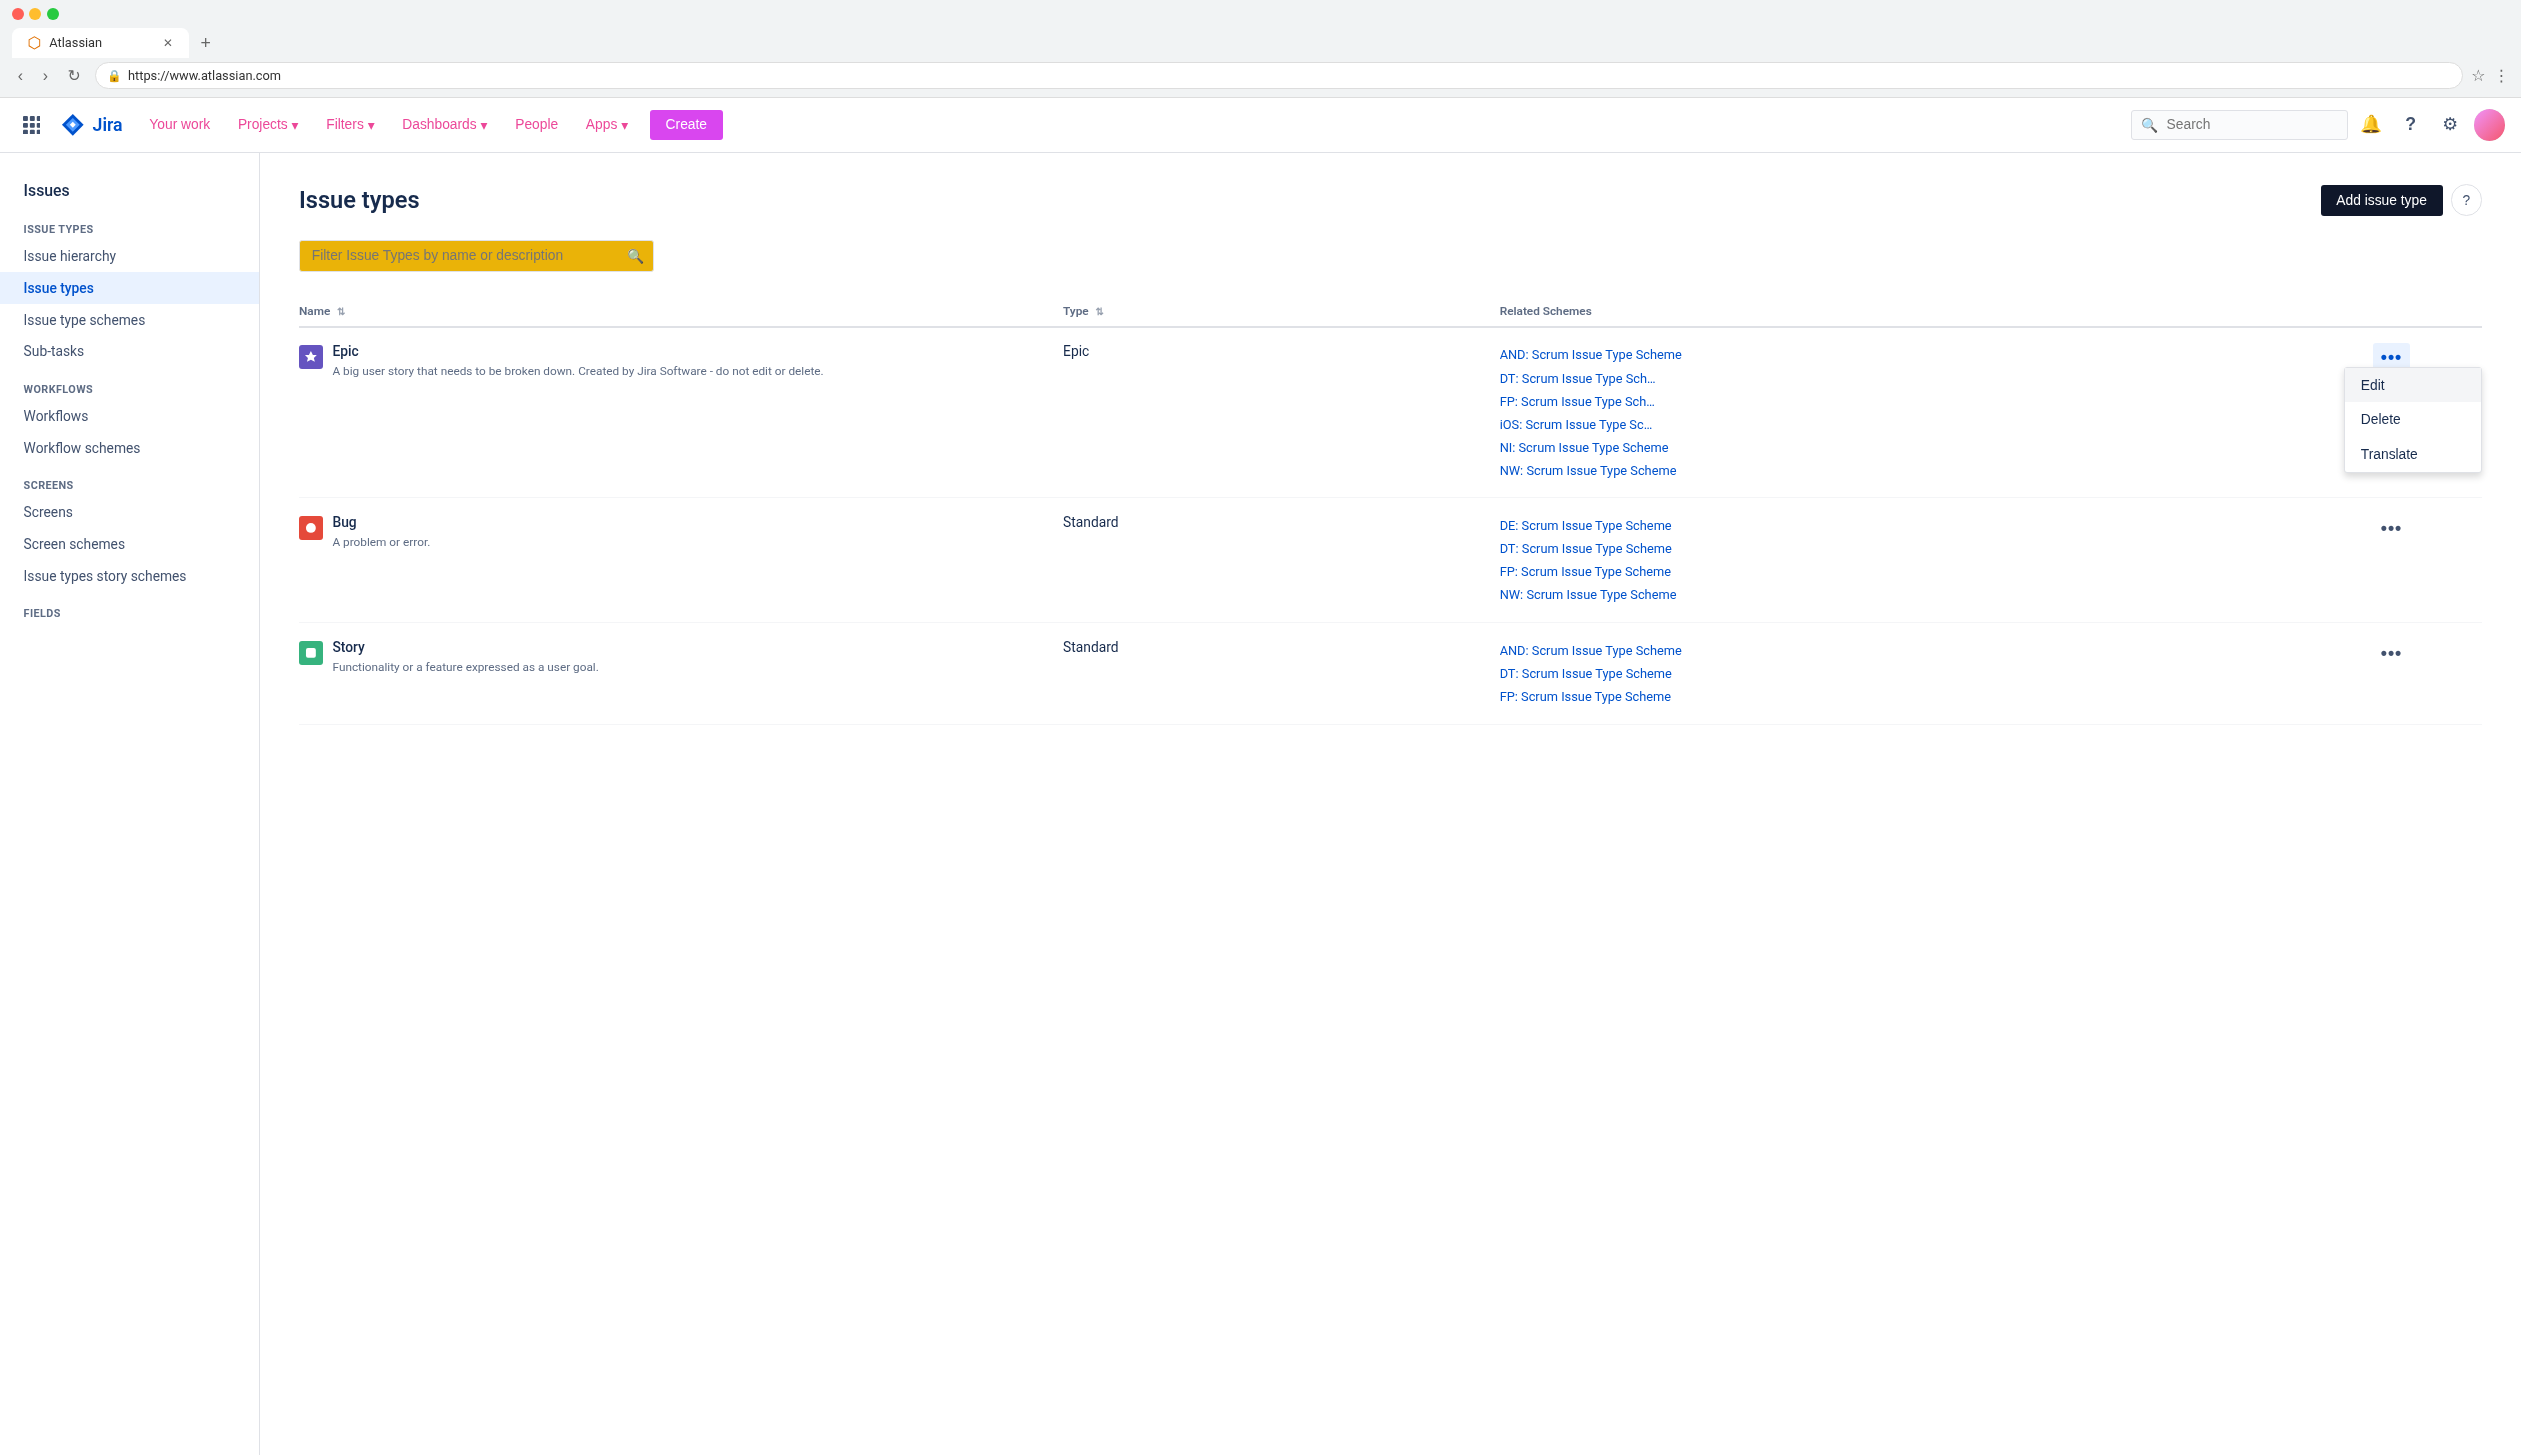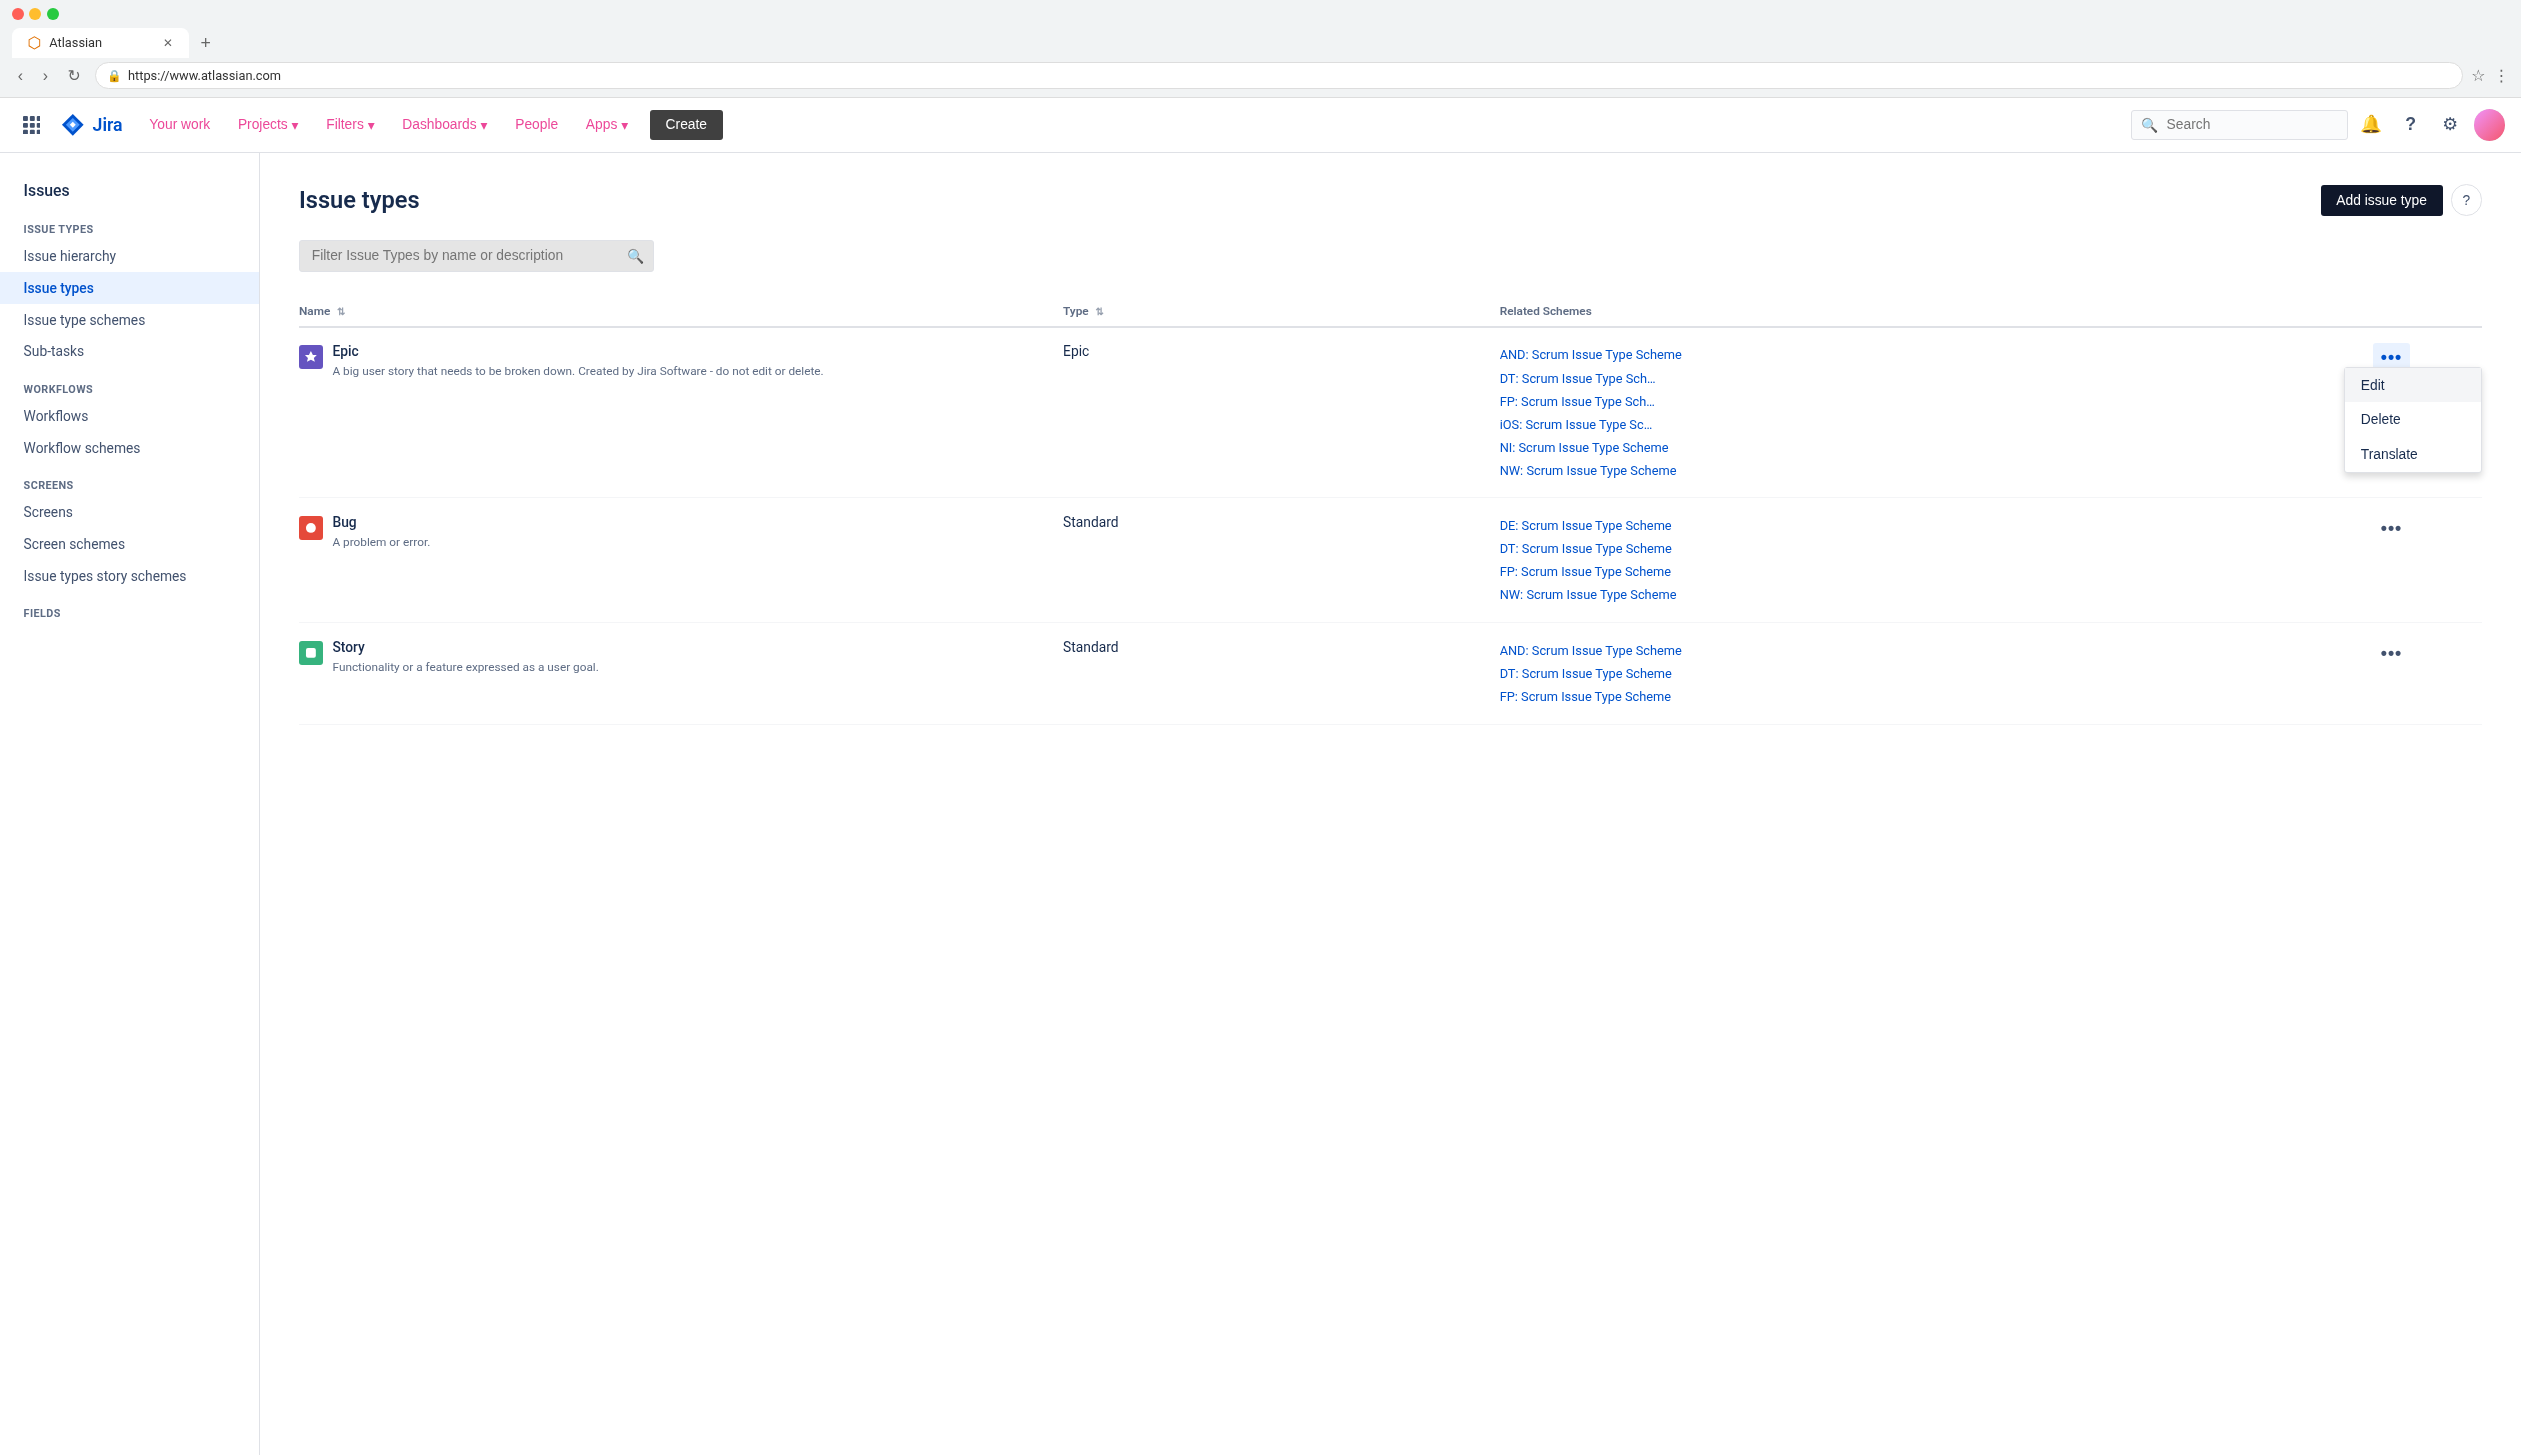--- a/index.html
+++ b/index.html
@@ -64,21 +64,21 @@
       align-items: center;
       padding: 0 15.8px;
       gap: 7.9px;
       position: relative;
       z-index: 10;
     }
     .grid-icon { color: #42526e; font-size: 17.7px; cursor: pointer; margin-right: 3.9px; }
     .jira-logo { display: flex; align-items: center; gap: 5.9px; text-decoration: none; margin-right: 9px; }
     .jira-logo-text { font-size: 17.7px; font-weight: 600; color: #0052cc; }
     .nav-link { background: none; border: none; font-size: 13.8px; color: #ec4899; cursor: pointer; padding: 7.9px 9.9px; display: flex; align-items: center; gap: 3.9px; }
-    .create-btn { background: #404040; color: #fff; border: none; border-radius: 3px; padding: 7.9px 15.8px; font-size: 13.8px; font-weight: 500; cursor: pointer; margin-left: 3.9px; }
+    .create-btn { background: #d946ef; color: #fff; border: none; border-radius: 3px; padding: 7.9px 15.8px; font-size: 13.8px; font-weight: 500; cursor: pointer; margin-left: 3.9px; }
     .header-right { margin-left: auto; display: flex; align-items: center; gap: 7.9px; }
     .search-box {
       display: flex;
       align-items: center;
       border: 1px solid #dfe1e6;
       border-radius: 3px;
       padding: 5.9px 9.9px;
       gap: 7.9px;
       min-width: 217px;
       background: #fafbfc;
@@ -171,21 +171,21 @@
       align-items: center;
     }
     .filter-input {
       border: 1px solid #dfe1e6;
       border-radius: 3px;
       padding: 7.9px 35px 7.9px 11.8px;
       font-size: 13.8px;
       color: #42526e;
       width: 355px;
       outline: none;
-      background: #e5e5e5;
+      background: #eab308;
     }
     .filter-search-icon {
       position: absolute;
       right: 9.9px;
       color: #42526e;
       pointer-events: none;
     }
 
     
     .issue-table { width: 100%; border-collapse: collapse; }

